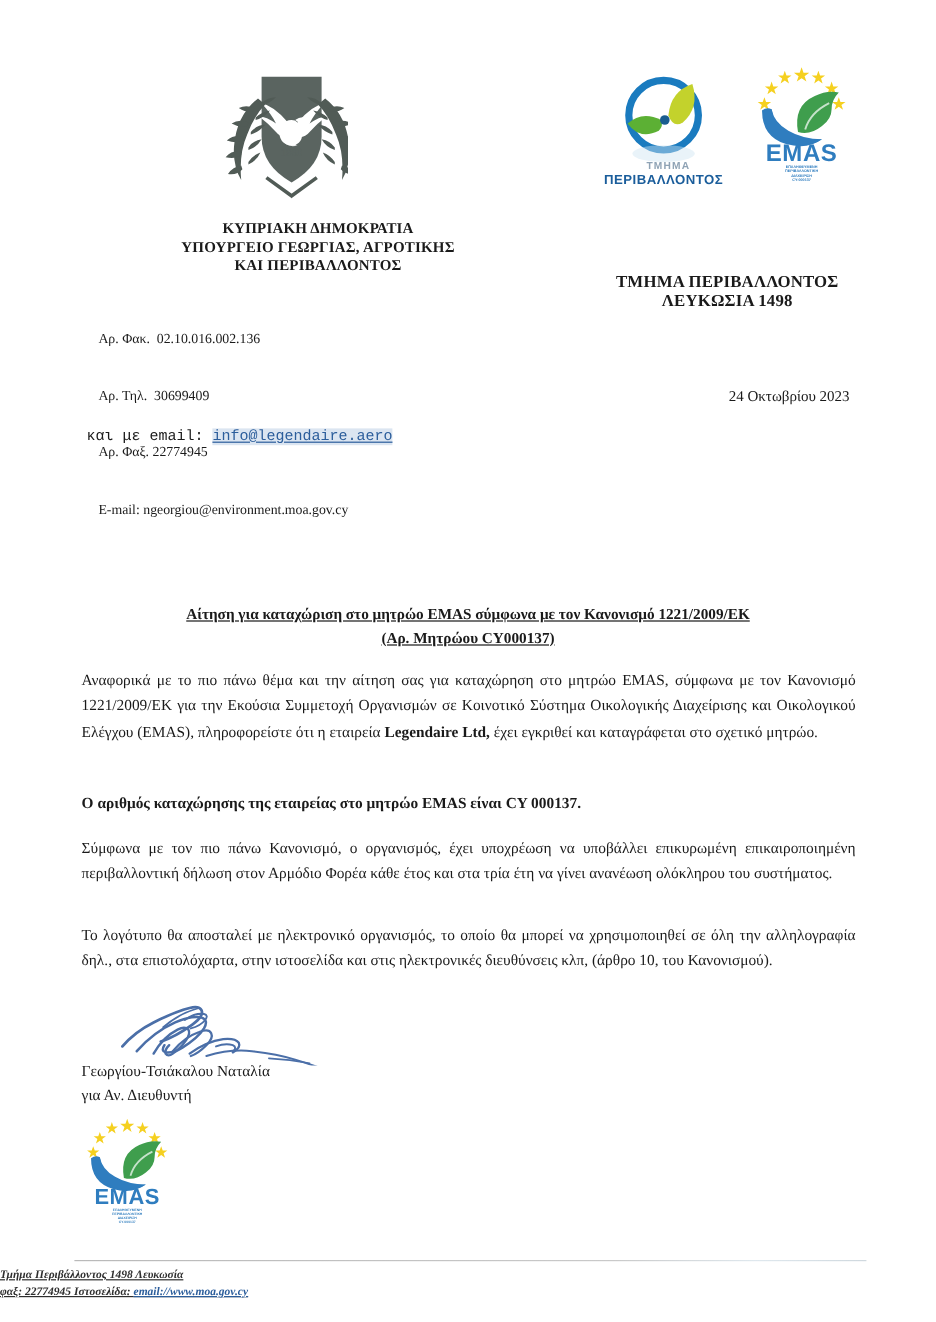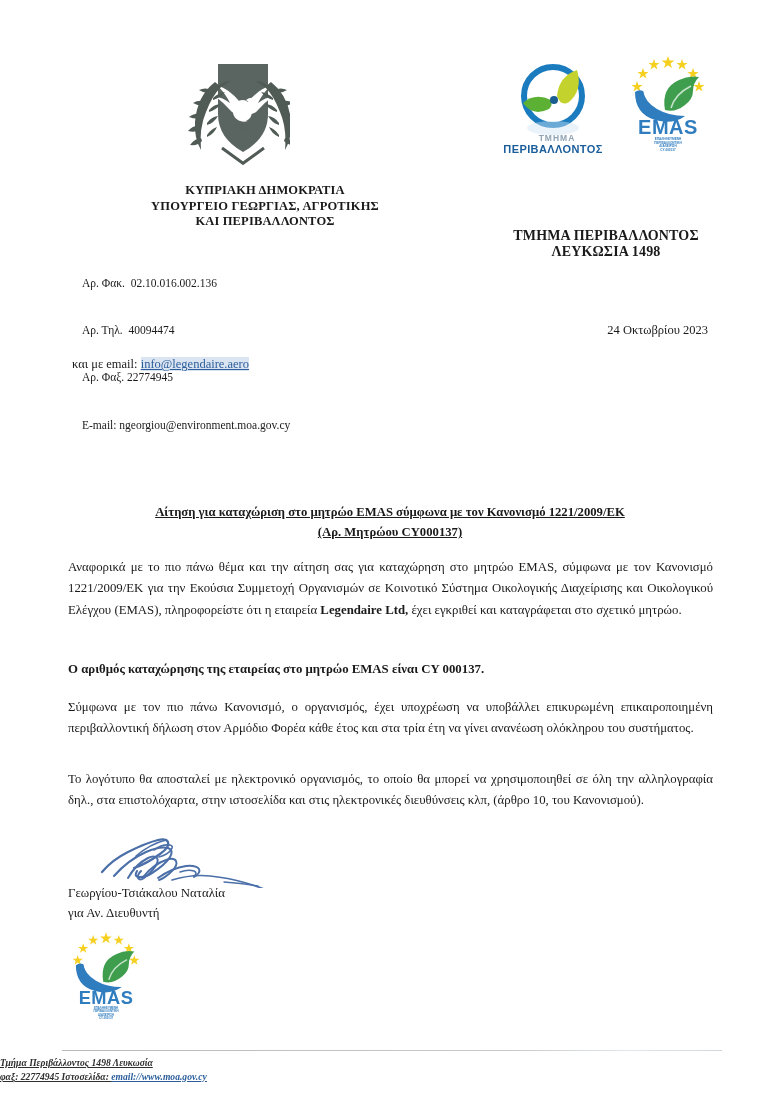--- a/index.html
+++ b/index.html
@@ -95,20 +95,21 @@
     right: 72px;
     top: 323px;
     font-size: 12.5px;
   }
 
   .email-line {
     position: absolute;
     left: 72px;
     top: 357px;
     font-size: 12.5px;
+    font-family: Liberation Mono, monospace;
   }
   .email-link {
     color: #2b5d9b;
     text-decoration: underline;
     background: #dbe5f1;
   }
 
   .recipient {
     position: absolute;
     left: 70px;
@@ -283,21 +284,21 @@
       <div>ΚΑΙ ΠΕΡΙΒΑΛΛΟΝΤΟΣ</div>
     </div>
 
     <div class="dept-block">
       <div>ΤΜΗΜΑ ΠΕΡΙΒΑΛΛΟΝΤΟΣ</div>
       <div>ΛΕΥΚΩΣΙΑ 1498</div>
     </div>
 
     <div class="contact-block">
       <div>Αρ. Φακ.  02.10.016.002.136</div>
-      <div>Αρ. Τηλ.  40094474</div>
+      <div>Αρ. Τηλ.  30699409</div>
       <div>Αρ. Φαξ. 22774945</div>
       <div>E-mail: ngeorgiou@environment.moa.gov.cy</div>
     </div>
   </div>
 
   <div class="date-line">24 Οκτωβρίου 2023</div>
 
   <div class="email-line">
     <span>και με email: </span><a class="email-link" href="#">info@legendaire.aero</a>
   </div>

